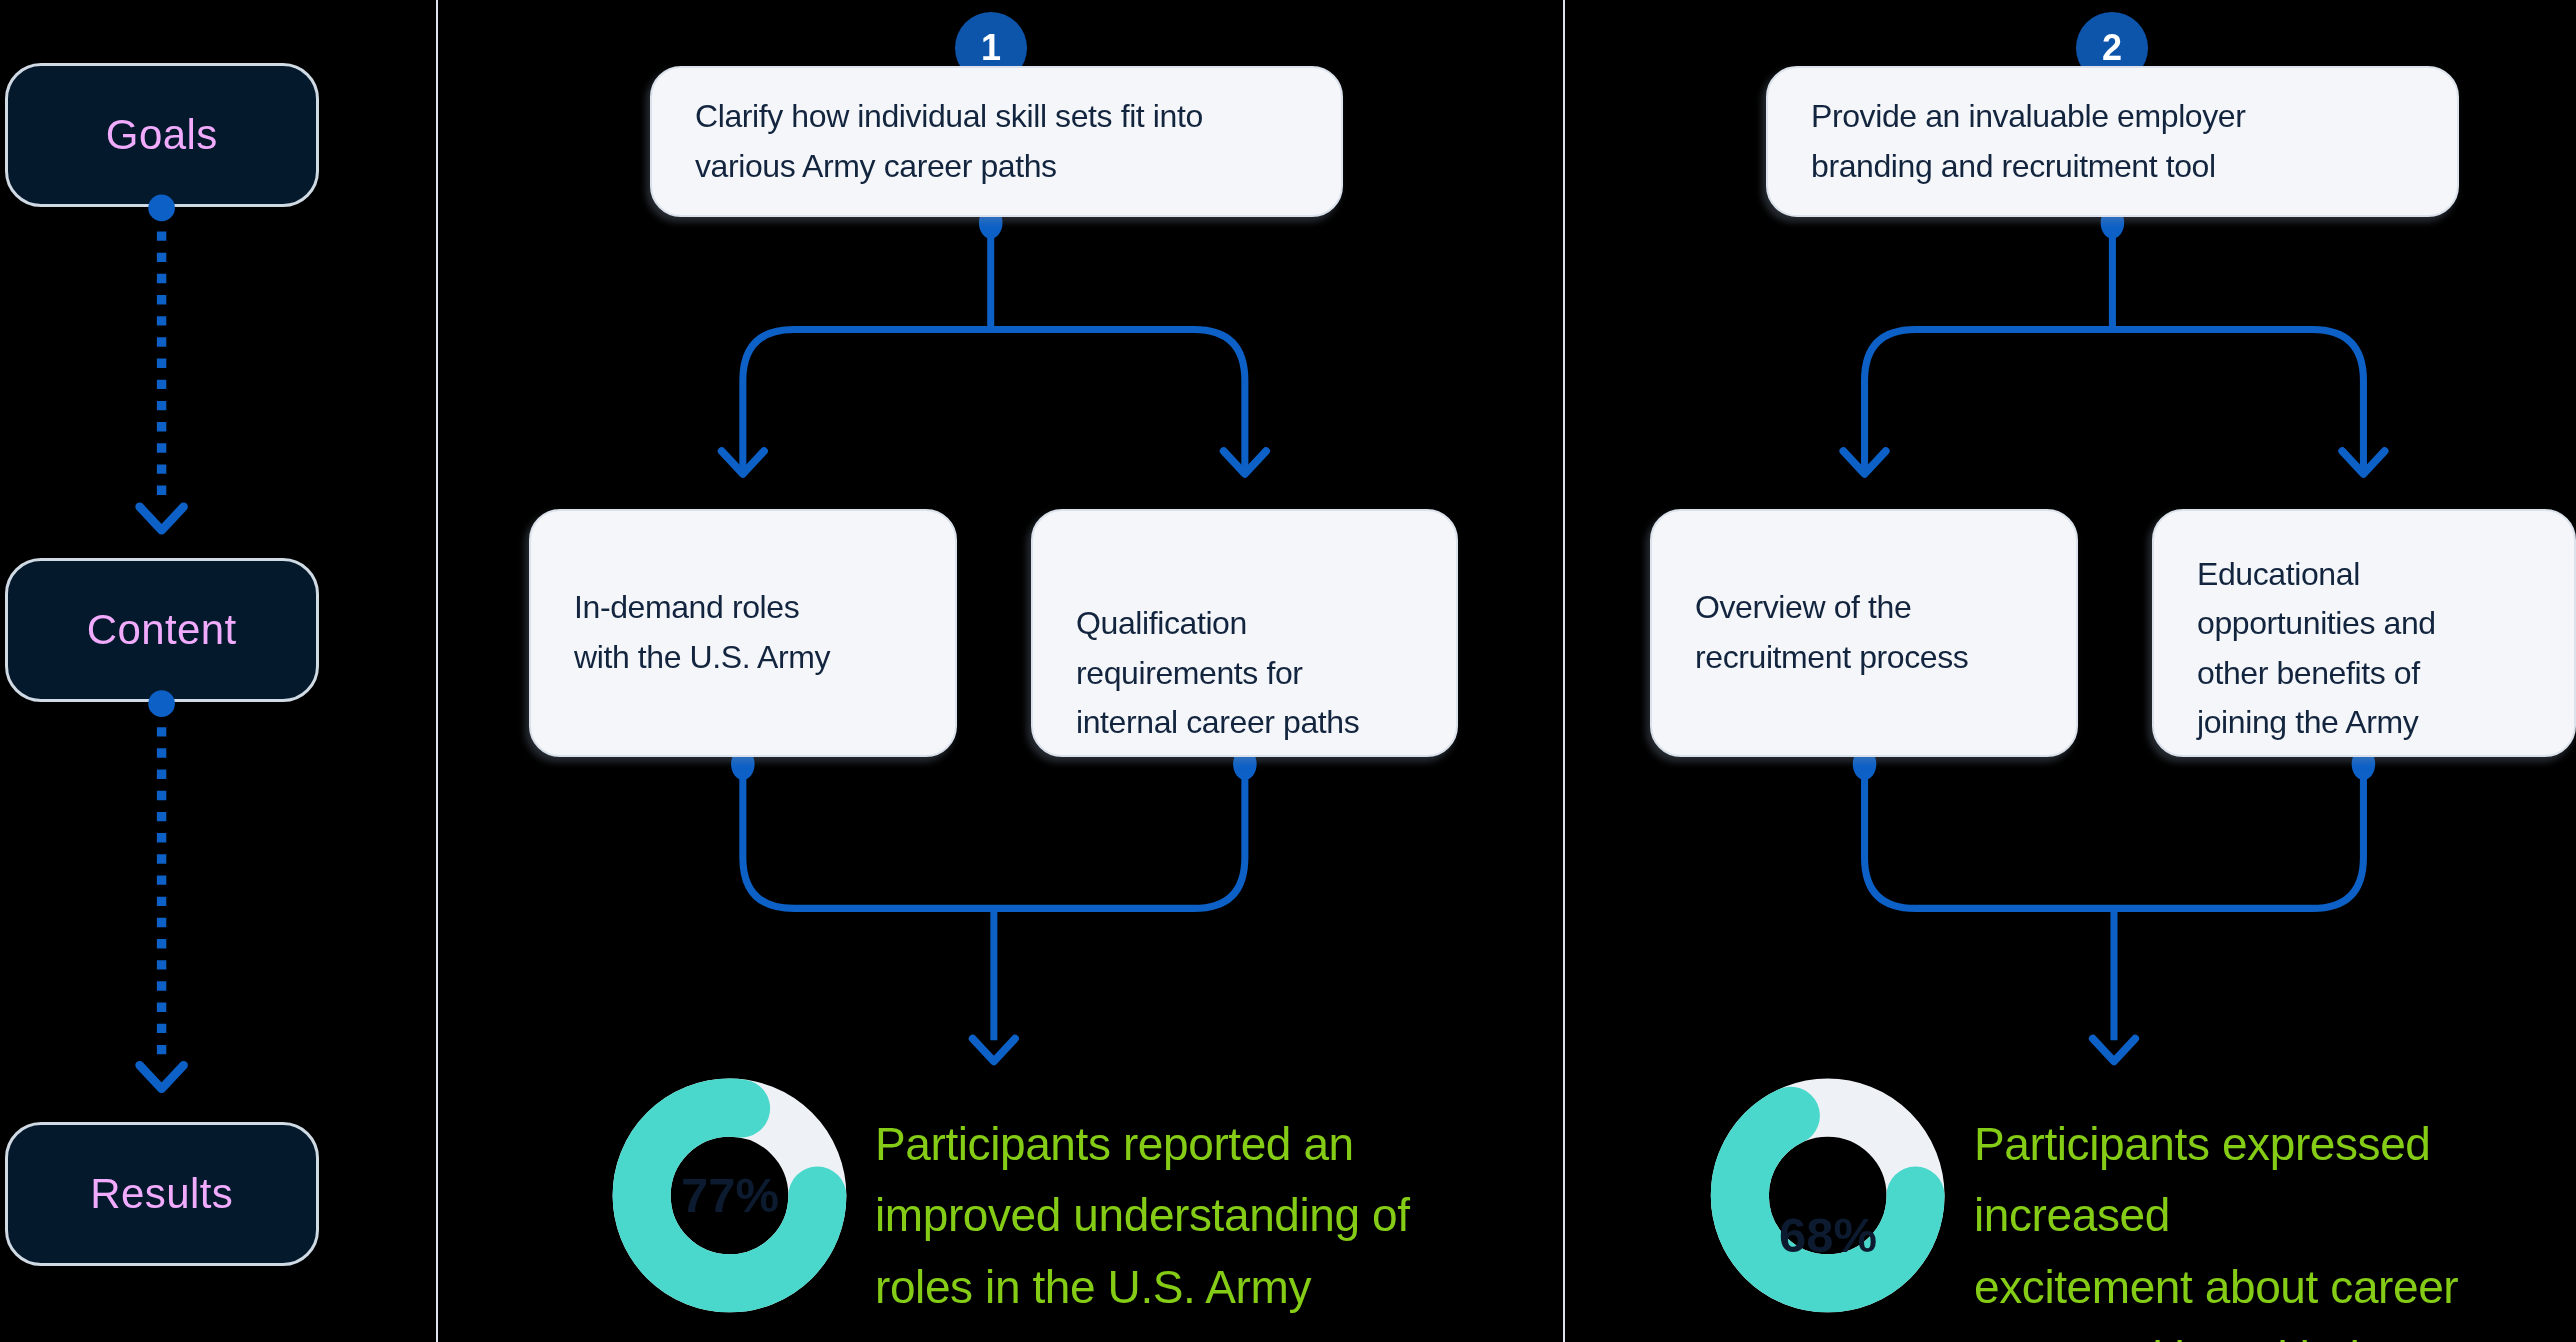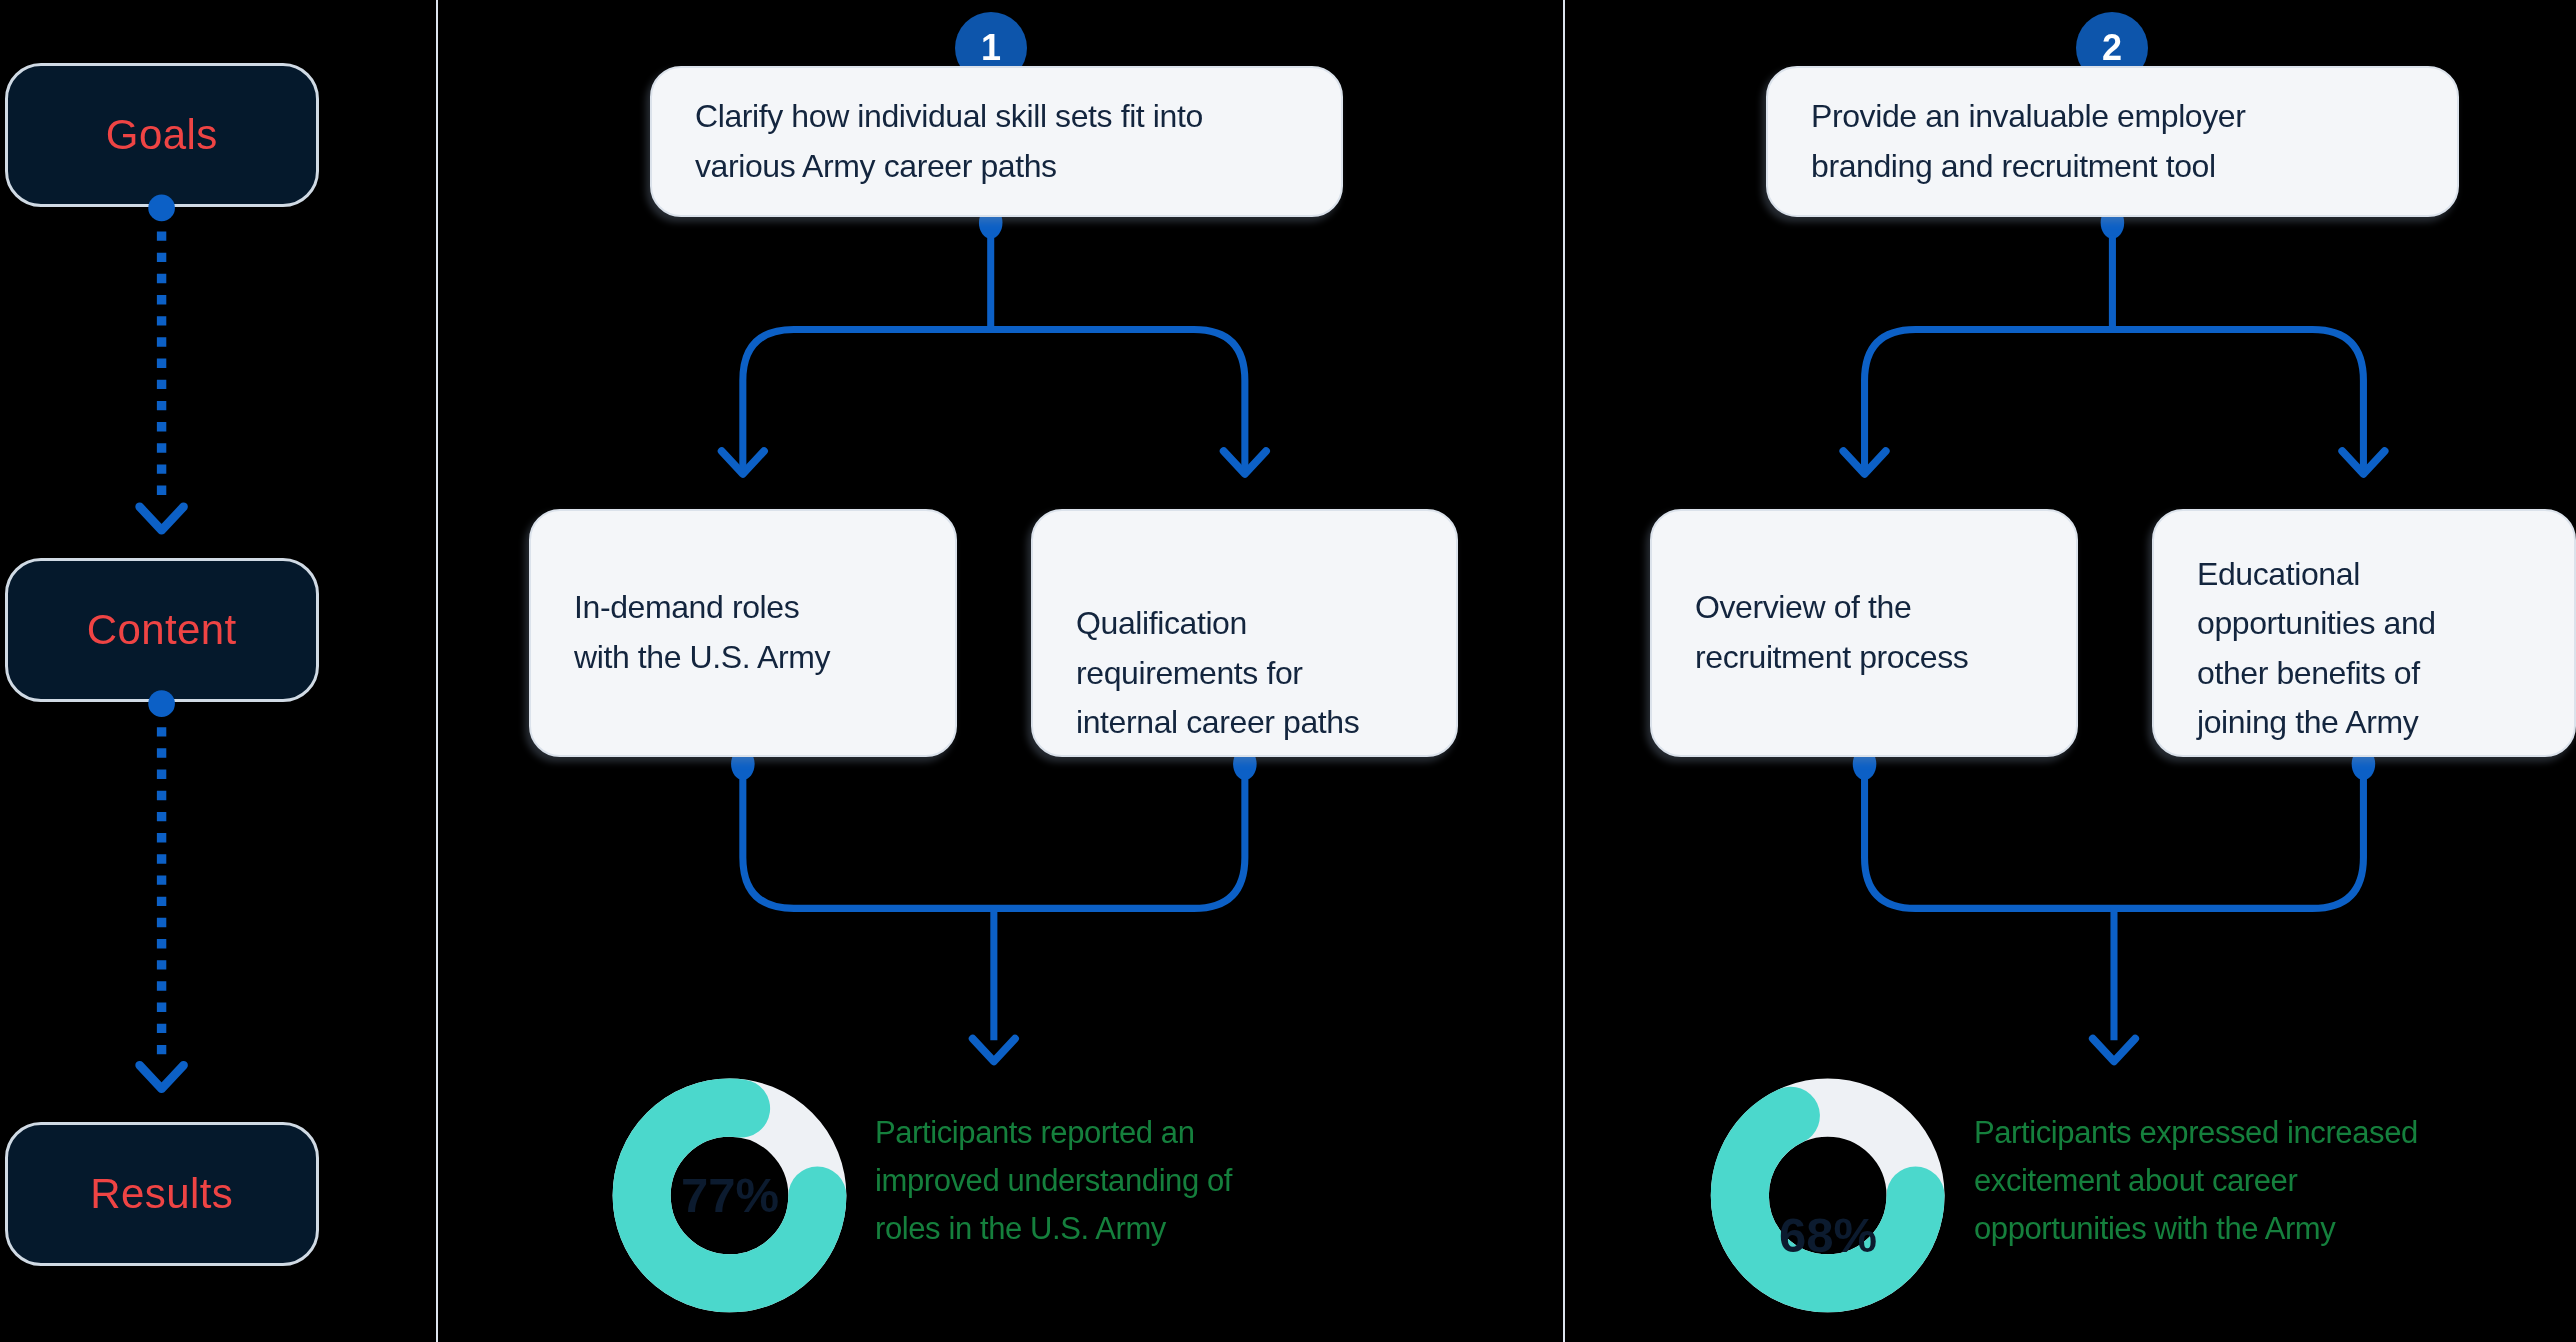--- a/index.html
+++ b/index.html
@@ -2,32 +2,32 @@
 <html style="font-size:12.6px"><head>
 <meta charset="utf-8">
 <style>
   html,body{margin:0;padding:0;background:#000;}
   .canvas{position:relative;width:2576px;height:1343px;background:#000000;overflow:hidden;
           font-family:"Liberation Sans",sans-serif;}
   .divider{position:absolute;top:0;bottom:0;width:2.4px;background:#dde4ee;}
   .side-box{position:absolute;left:4.7px;width:314px;height:144px;background:#05192c;
             border:3.1px solid #d0dae4;border-radius:36px;box-sizing:border-box;
             display:flex;align-items:center;justify-content:center;}
-  .side-label{color:#ef4444;font-size:42px;letter-spacing:0.4px;}
+  .side-label{color:#f0abfc;font-size:42px;letter-spacing:0.4px;}
   .card{position:absolute;background:#f4f6f9;border:2.4px solid #dbe2eb;border-radius:31px;
         box-sizing:border-box;display:flex;align-items:center;padding:7px 43px;
         box-shadow:-3.9px 4.7px 7.8px rgba(130,145,170,0.30);}
   .card-text{color:#13253e;font-size:32px;line-height:1.55;letter-spacing:-0.4px;white-space:pre-line;}
   .badge{position:absolute;width:72px;height:72px;border-radius:50%;background:#0d55ab;
          display:flex;align-items:center;justify-content:center;}
   .badge-num{color:#ffffff;font-size:36px;font-weight:bold;}
   .overlay{position:absolute;left:0;top:0;width:2576px;height:1343px;}
   .pct{position:absolute;width:176px;text-align:center;color:#0c1b2f;font-weight:bold;
        font-size:49px;line-height:49px;}
-  .result-text{position:absolute;color:#15803d;font-size:31px;line-height:1.55;
+  .result-text{position:absolute;color:#84cc16;font-size:46px;line-height:1.55;
                letter-spacing:-0.4px;white-space:pre-line;}
 </style>
 </head>
 <body>
 
 <div class="canvas">
 
   <div class="divider" style="left:436px;"></div>
   <div class="divider" style="left:1563px;"></div>
 

